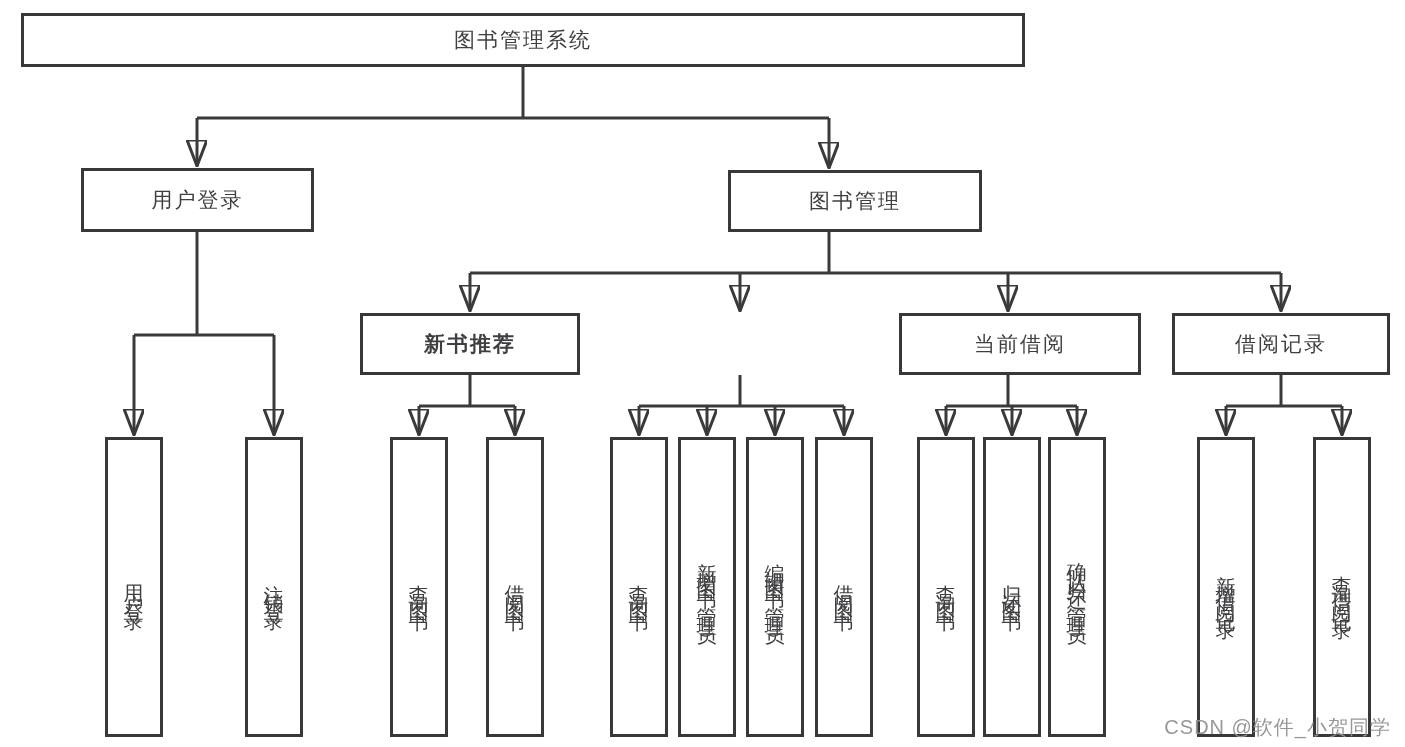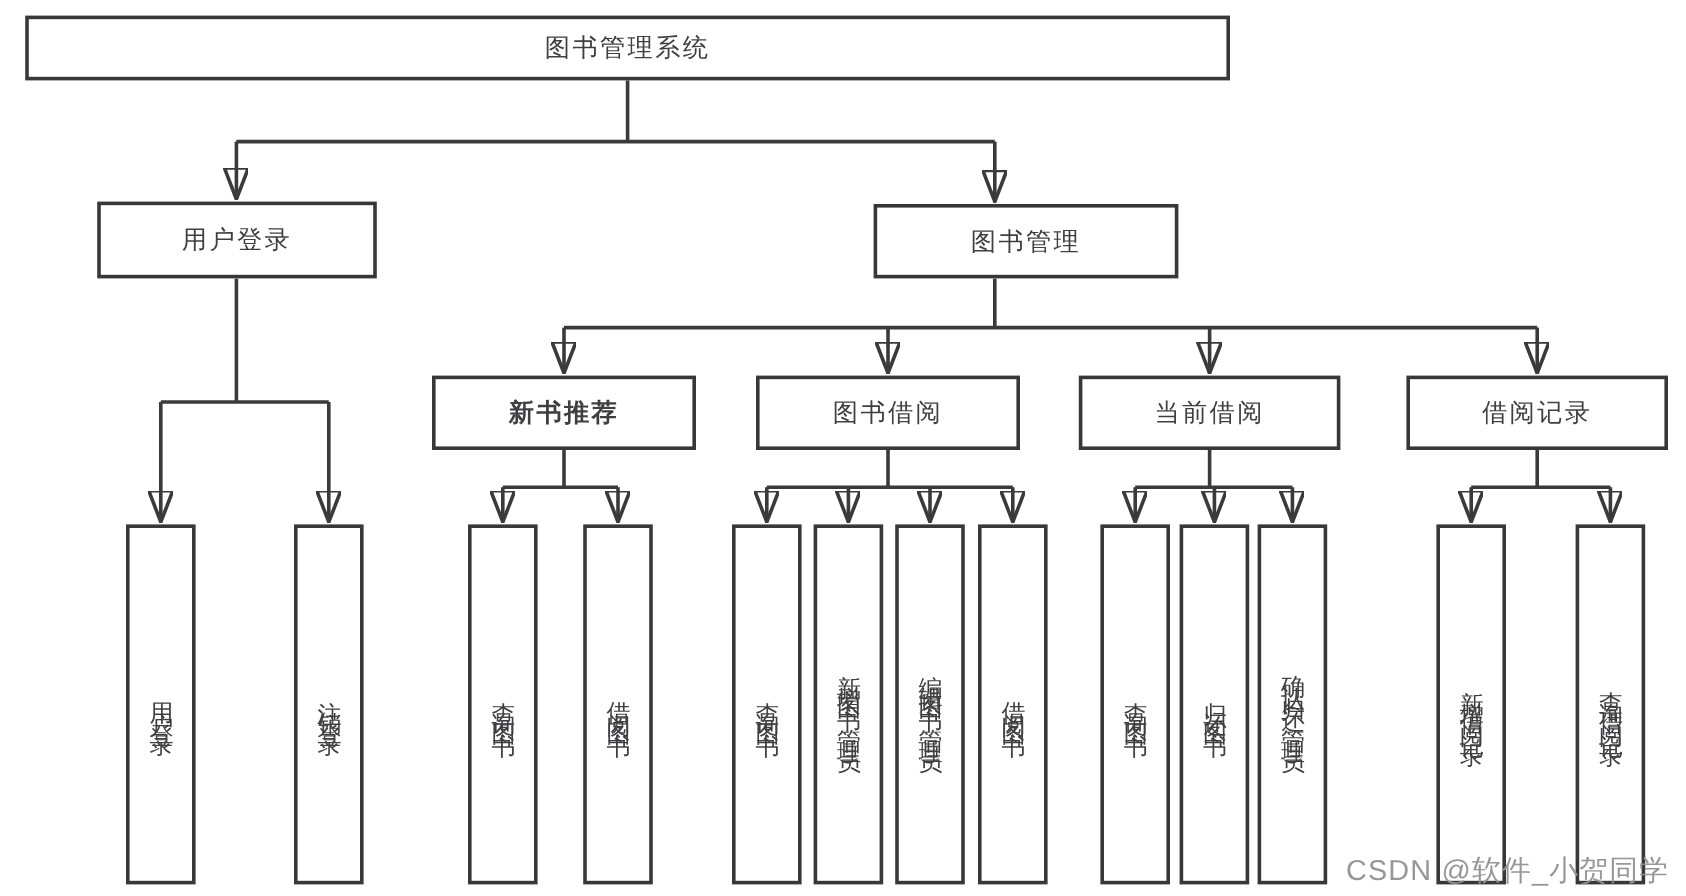--- a/index.html
+++ b/index.html
@@ -52,21 +52,21 @@
     letter-spacing: 9px;
     line-height: 1;
     white-space: nowrap;
   }
   
   .n-root            { left: 21px;  top: 13px;  width: 1004px; height: 54px; }
   .n-user-login      { left: 81px;  top: 168px; width: 233px;  height: 64px; }
   .n-book-mgmt       { left: 712px; top: 170px; width: 254px;  height: 62px; margin-left: 16px; }
   .n-new-book        { left: 360px; top: 313px; width: 220px;  height: 62px; font-weight: bold; }
   .n-book-borrow     { left: 630px; top: 313px; width: 220px;  height: 62px; }
-  .n-current-borrow  { left: 899px; top: 313px; width: 218px;  height: 62px; }
+  .n-current-borrow  { left: 899px; top: 313px; width: 242px;  height: 62px; }
   .n-borrow-record   { left: 1172px;top: 313px; width: 218px;  height: 62px; text-align: right; }
 
   .leaf { top: 437px; width: 58px; height: 300px; }
   .l-a1 { left: 105px; }
   .l-a2 { left: 245px; }
   .l-b1 { left: 390px; }
   .l-b2 { left: 486px; }
   .l-c1 { left: 610px; }
   .l-c2 { left: 678px; }
   .l-c3 { left: 746px; }
@@ -74,21 +74,21 @@
   .l-d1 { left: 917px; }
   .l-d2 { left: 983px; }
   .l-d3 { left: 1048px; }
   .l-e1 { left: 1197px; }
   .l-e2 { left: 1313px; }
 
   .watermark {
     position: absolute;
     right: 14px;
     bottom: 6px;
-    font-size: 24px;
+    font-size: 20px;
     letter-spacing: 1px;
     color: rgba(145, 145, 148, 0.95);
     z-index: 5;
     white-space: nowrap;
   }
 </style>
 </head>
 <body>
 
 <div class="stage">
@@ -148,23 +148,20 @@
   <div class="node n-user-login">
     <span class="h-label">用户登录</span>
   </div>
   <div class="node n-book-mgmt">
     <span class="h-label">图书管理</span>
   </div>
 
   <div class="node n-new-book">
     <span class="h-label">新书推荐</span>
   </div>
-  <div class="node n-book-borrow">
-    <span class="h-label">图书借阅</span>
-  </div>
   <div class="node n-current-borrow">
     <span class="h-label">当前借阅</span>
   </div>
   <div class="node n-borrow-record">
     <span class="h-label">借阅记录</span>
   </div>
 
   <div class="node leaf l-a1">
     <span class="v-label">用户登录</span>
   </div>

